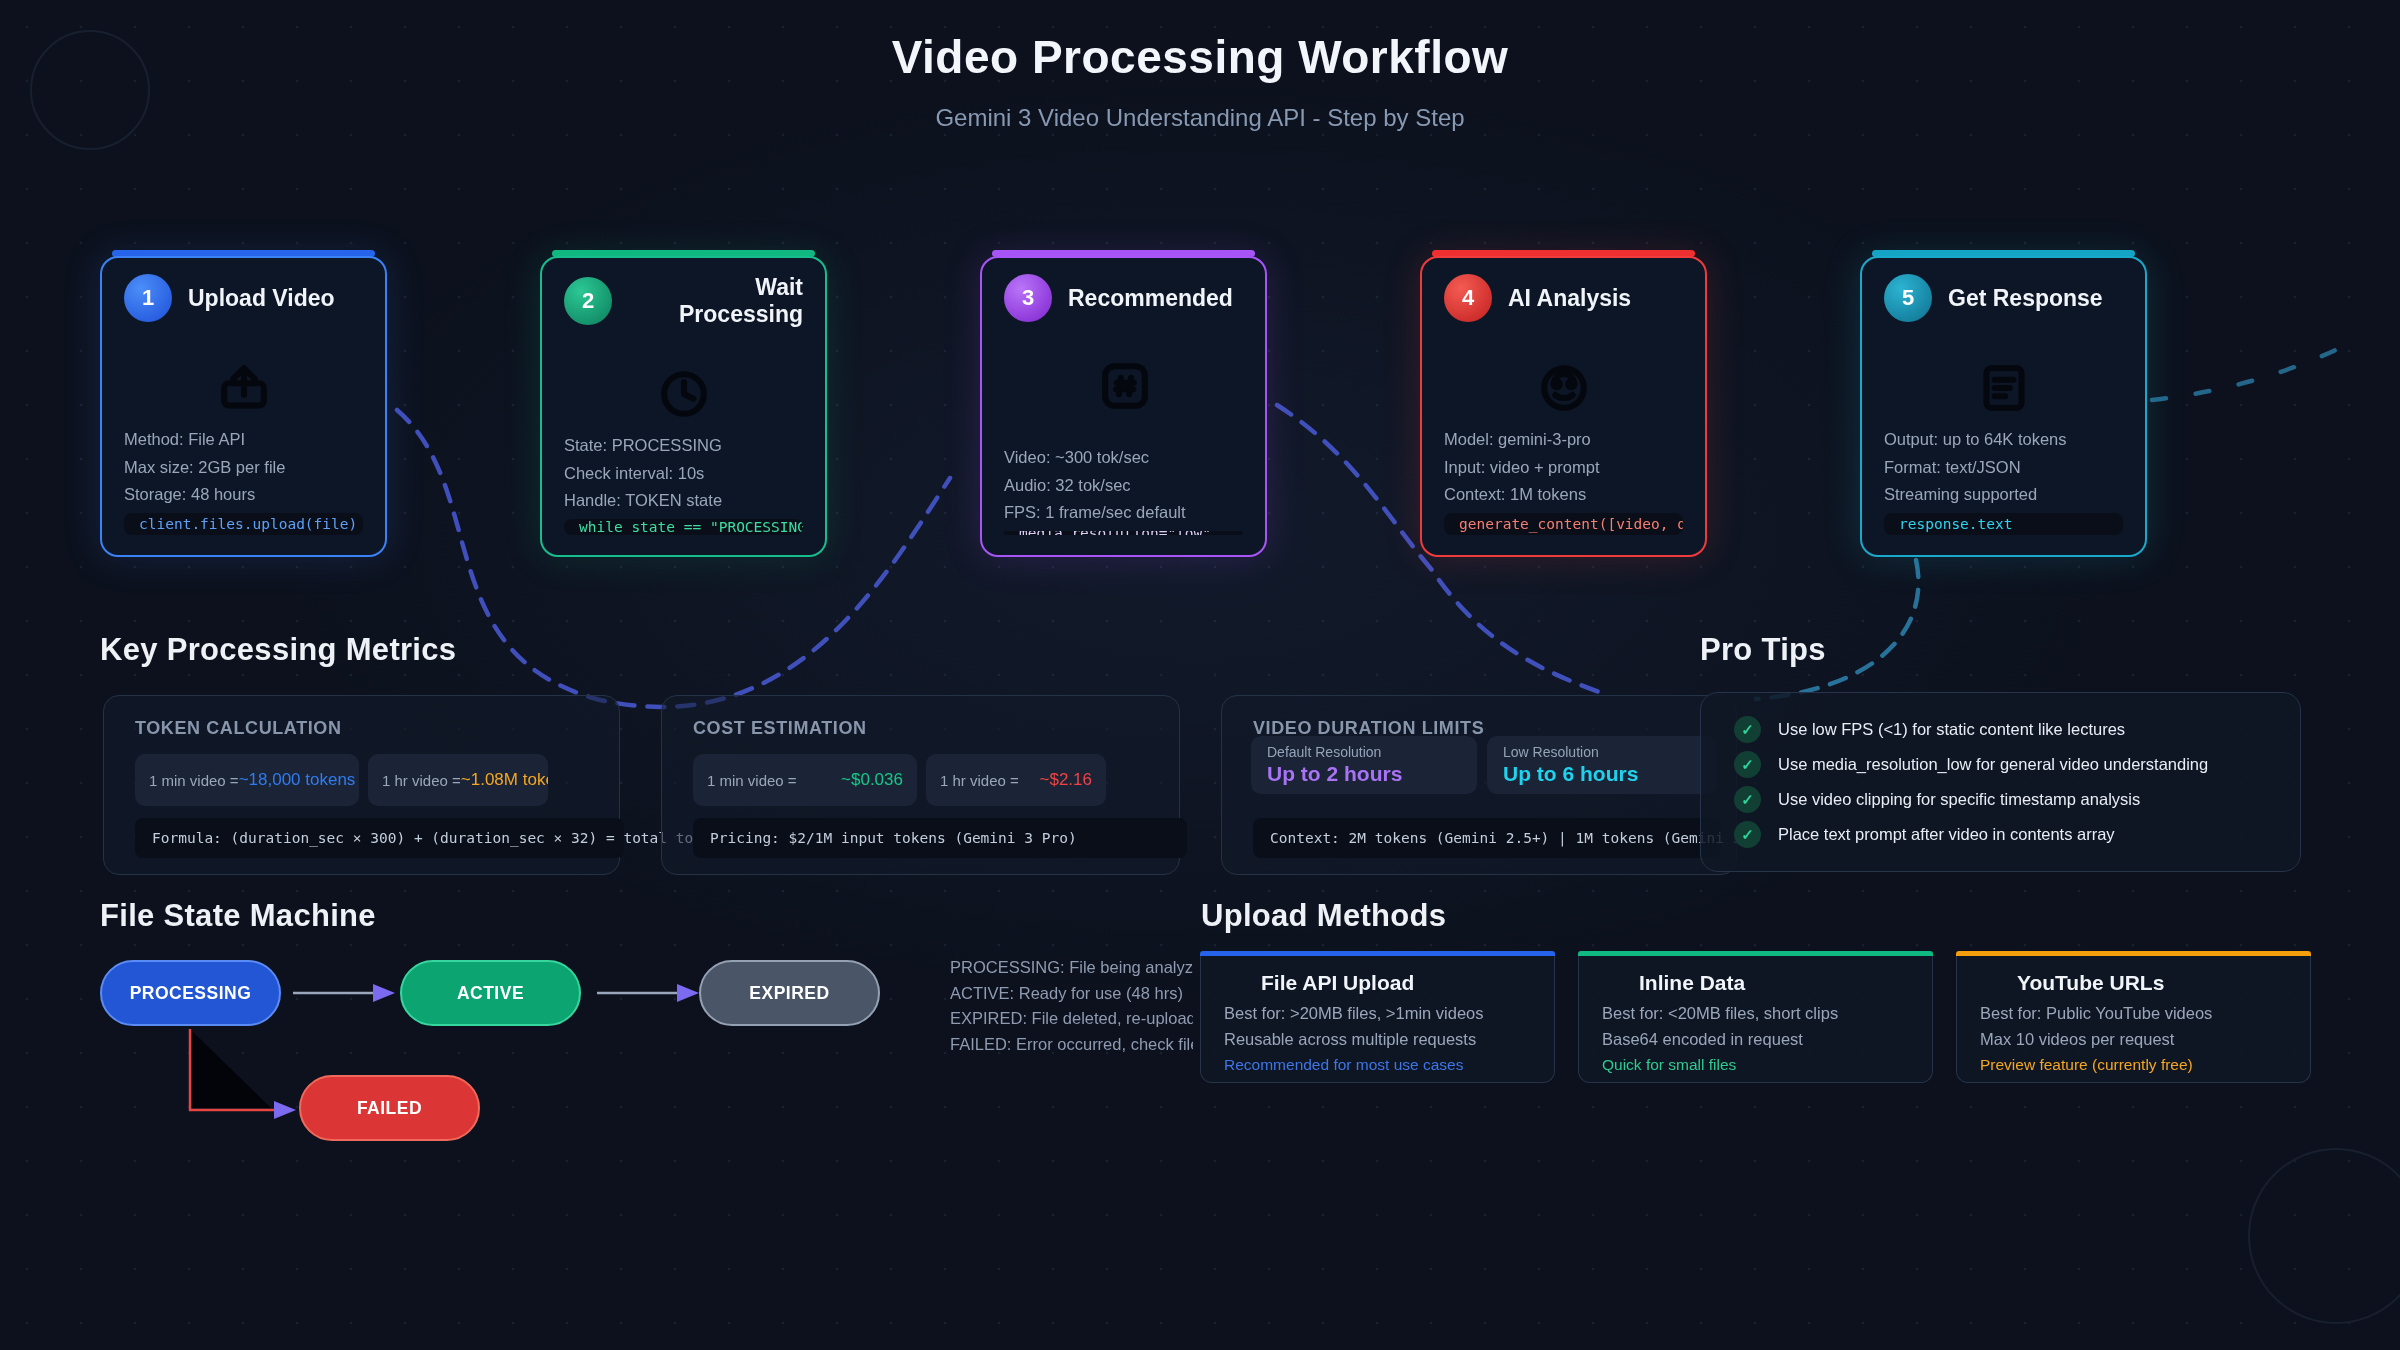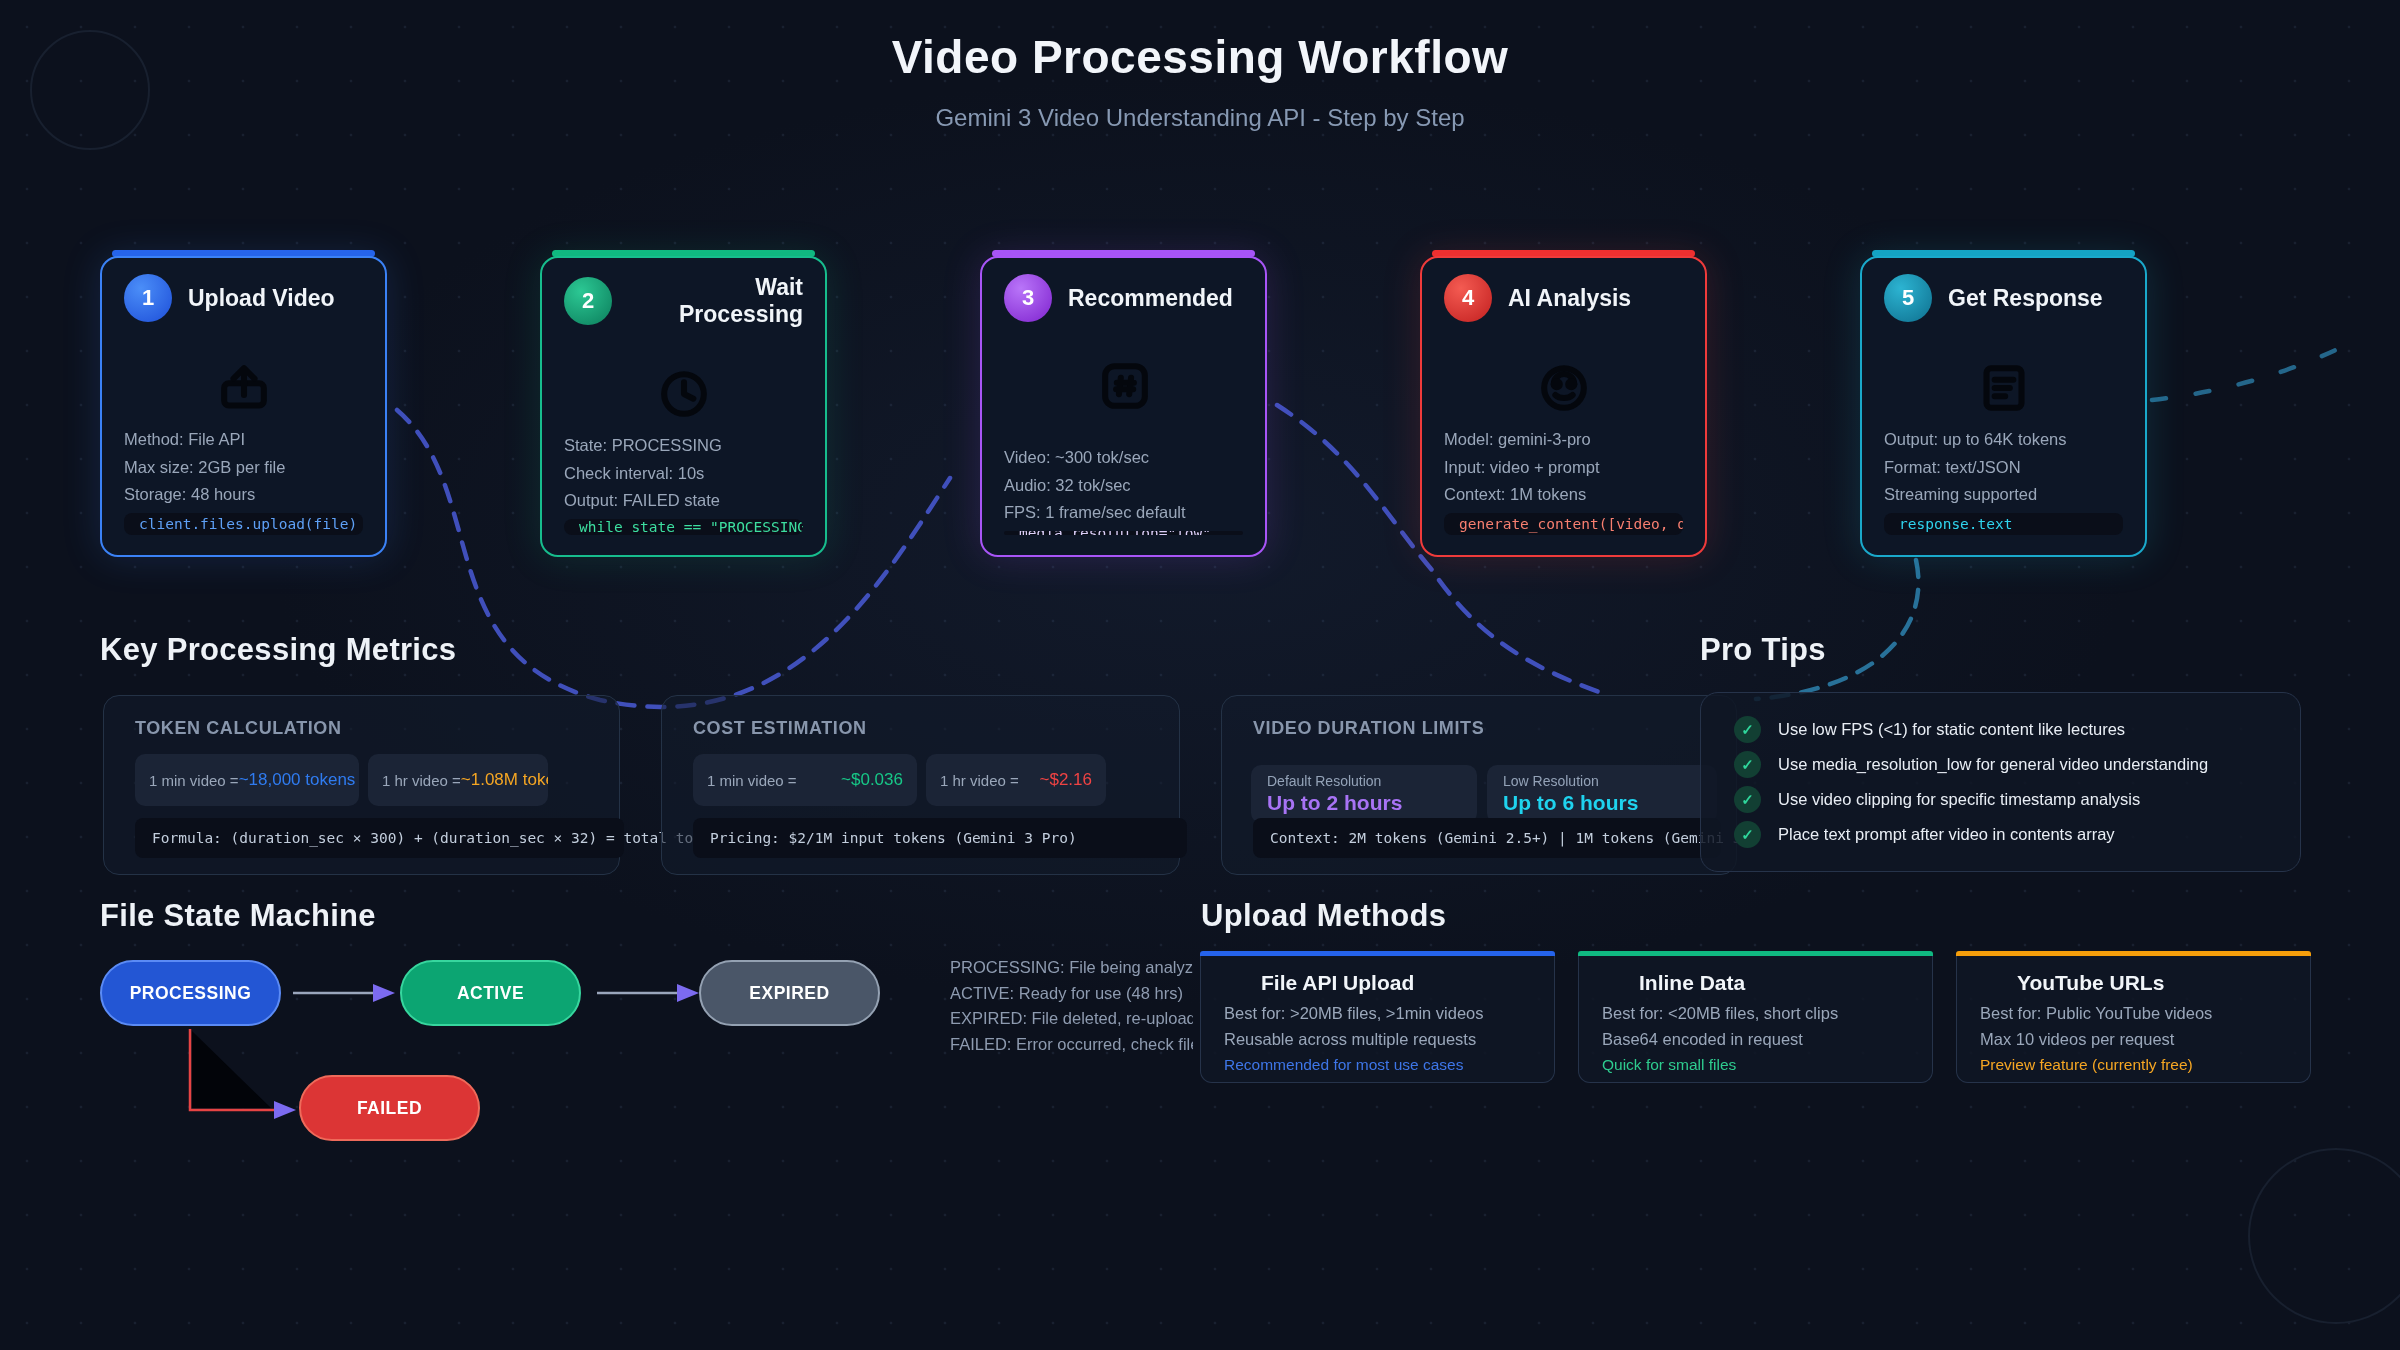--- a/index.html
+++ b/index.html
@@ -53,21 +53,21 @@
   
   .panel{position:absolute;top:695px;height:180px;background:rgba(19,27,44,.55);
     border:1.5px solid #243246;border-radius:16px;z-index:2;box-sizing:border-box;}
   .p1{left:103px;width:517px}.p2{left:661px;width:519px}.p3{left:1221px;width:516px}
   .panel .plabel{position:absolute;left:31px;top:22px;font-size:18px;font-weight:bold;color:#8896ac;letter-spacing:.6px;}
   .chip{position:absolute;top:58px;height:52px;background:#1b2436;border-radius:10px;
     display:flex;align-items:center;padding:0 14px;box-sizing:border-box;overflow:hidden;}
   .chip .k{font-size:15px;color:#9aa7ba;white-space:nowrap;flex-shrink:0;}
   .chip .v{margin-left:auto;font-size:17px;font-weight:normal;white-space:nowrap;flex-shrink:0;}
   .chip-a{left:31px;width:224px}.chip-b{left:264px;width:180px}
-  .dchip{position:absolute;top:69px;height:58px;background:#1b2436;border-radius:10px;
+  .dchip{position:absolute;top:40px;height:58px;background:#1b2436;border-radius:10px;
     padding:8px 16px 0 16px;box-sizing:border-box;overflow:hidden;}
   .dchip .dk{font-size:14px;color:#94a3b8;white-space:nowrap;}
   .dchip .dv{font-size:21px;font-weight:bold;white-space:nowrap;margin-top:2px;}
   .dchip-a{left:29px;width:226px}.dchip-b{left:265px;width:230px}
   .coderow{position:absolute;left:31px;top:122px;height:40px;background:#0a0e19;border-radius:8px;
     display:flex;align-items:center;padding:0 17px;font-family:"DejaVu Sans Mono",monospace;
     font-size:14.5px;color:#c3cedd;white-space:nowrap;}
   .p1 .coderow{width:455px;overflow:visible}.p2 .coderow{width:460px}.p3 .coderow{width:434px}
 
   
@@ -165,21 +165,21 @@
       </div>
       <div class="icon">
         <svg viewBox="0 0 24 24">
             <circle cx="12" cy="12" r="8.5"></circle>
             <path d="M12 7 V12 L16 14"></path>
           </svg>
       </div>
       <div class="lines">
         <div class="line">State: PROCESSING</div>
         <div class="line">Check interval: 10s</div>
-        <div class="line">Output: FAILED state</div>
+        <div class="line">Handle: TOKEN state</div>
       </div>
       <div class="code">while state == "PROCESSING"</div>
     </div>
   </div>
 
   <div class="step s3">
     <div class="bar"></div>
     <div class="body">
       <div class="icon" style="position:absolute;left:115px;top:100px;margin:0;">
         <svg viewBox="0 0 24 24">

